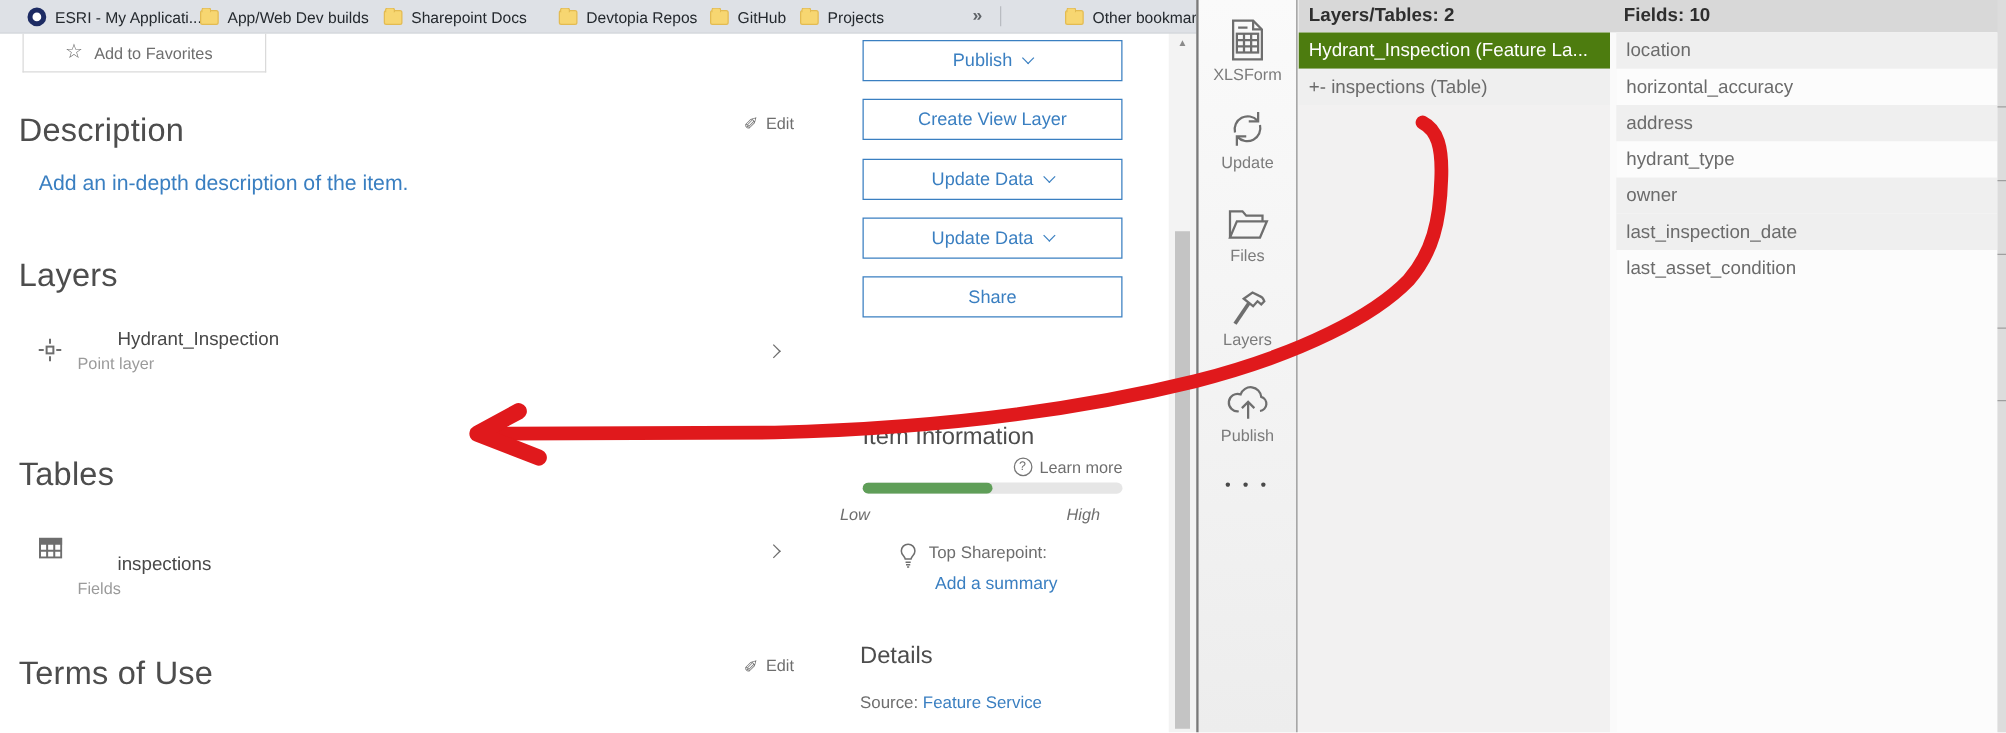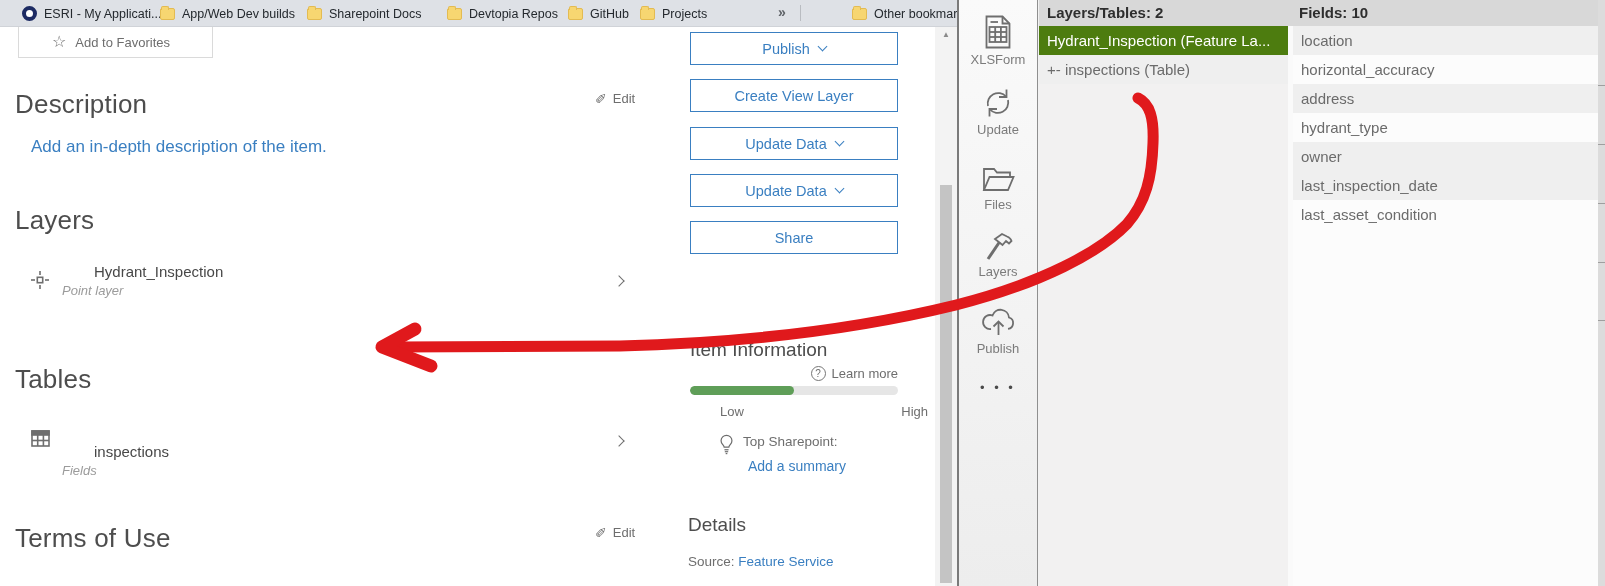--- a/index.html
+++ b/index.html
@@ -19,35 +19,35 @@
   
   #page { position:absolute; left:0; top:27px; width:935px; height:559px; background:#ffffff; }
   #fav-box { position:absolute; left:18px; top:0; width:195px; height:31px; border:1px solid #dadada; border-top:none; display:flex; align-items:center; gap:9px; padding-left:33px; color:#6e6e6e; font-size:13px; }
   .star { font-size:16px; color:#6e6e6e; line-height:1; }
   .h1 { position:absolute; font-size:26px; font-weight:400; color:#4d4d4d; letter-spacing:.2px; }
   .edit-row { position:absolute; display:flex; align-items:center; gap:6px; color:#6e6e6e; font-size:13px; cursor:pointer; }
   .pencil { display:inline-block; transform:scaleY(-1); font-size:14px; color:#6e6e6e; }
   .blue-link { color:#3a7fc1; cursor:pointer; }
   #desc-link { position:absolute; left:31px; top:110px; font-size:17px; }
   .item-row-name { font-size:15px; color:#484848;margin-left:32px; }
-  .item-row-sub { font-size:13px; color:#9b9b9b; margin-top:3px;font-style:italic; }
+  .item-row-sub { font-size:13px; color:#9b9b9b; margin-top:3px; }
   .cright { display:inline-block; width:8px; height:8px; border-top:1.5px solid #6e6e6e; border-right:1.5px solid #6e6e6e; transform:rotate(45deg); }
   .licon { stroke:#6e6e6e; fill:none; stroke-width:1.6; }
 
   
   .btn { position:absolute; left:690px; width:208px; height:33px; background:#fff; border:1px solid #3a7fc1; color:#3a7fc1; font-size:14.5px; display:flex; align-items:center; justify-content:center; gap:9px; cursor:pointer; }
   .cdown { display:inline-block; width:7px; height:7px; border-right:1.5px solid currentColor; border-bottom:1.5px solid currentColor; transform:rotate(45deg); margin-top:-4px; }
 
   
   #ii-title { position:absolute; left:690px; top:312px; font-size:19px; color:#4d4d4d; }
   #learn-row { position:absolute; left:690px; top:339px; width:208px; display:flex; justify-content:flex-end; align-items:center; gap:6px; color:#6e6e6e; font-size:13px; }
   .qcircle { display:inline-flex; width:15px; height:15px; border:1px solid #767676; border-radius:50%; align-items:center; justify-content:center; font-size:10px; color:#6e6e6e; }
   #progress-track { position:absolute; left:690px; top:359px; width:208px; height:9px; background:#e6e6e6; border-radius:5px; overflow:hidden; }
   #progress-fill { height:100%; background:#5f9e58; border-radius:5px; }
-  #lowhigh { position:absolute; left:720px; top:377px; width:208px; display:flex; justify-content:space-between; font-size:13px; color:#6e6e6e; }
+  #lowhigh { position:absolute; left:672px; top:377px; width:208px; display:flex; justify-content:space-between; font-size:13px; color:#6e6e6e;font-style:italic; }
   #bulb-row { position:absolute; left:719px; top:407px; display:flex; align-items:flex-start; gap:9px; color:#6e6e6e; font-size:13.5px; }
   #add-summary { position:absolute; left:748px; top:431px; font-size:14px; }
   #details-title { position:absolute; left:688px; top:487px; font-size:19px; color:#4d4d4d; }
   #source-row { position:absolute; left:688px; top:527px; font-size:13.5px; color:#6e6e6e; }
 
   
   #pg-scroll { position:absolute; left:935px; top:27px; width:22px; height:559px; background:#f3f3f3; }
   #pg-scroll .arrow { position:absolute; left:0; top:3px; width:22px; text-align:center; font-size:8px; color:#8a8a8a; }
   #pg-thumb { position:absolute; left:5px; top:158px; width:12px; height:398px; background:#c4c4c4; }
 

